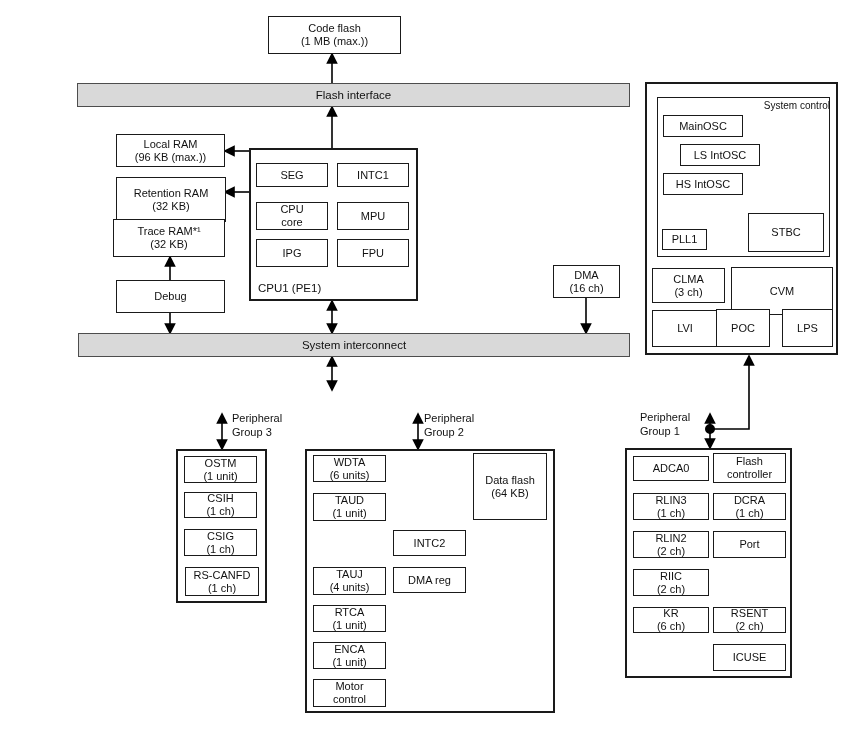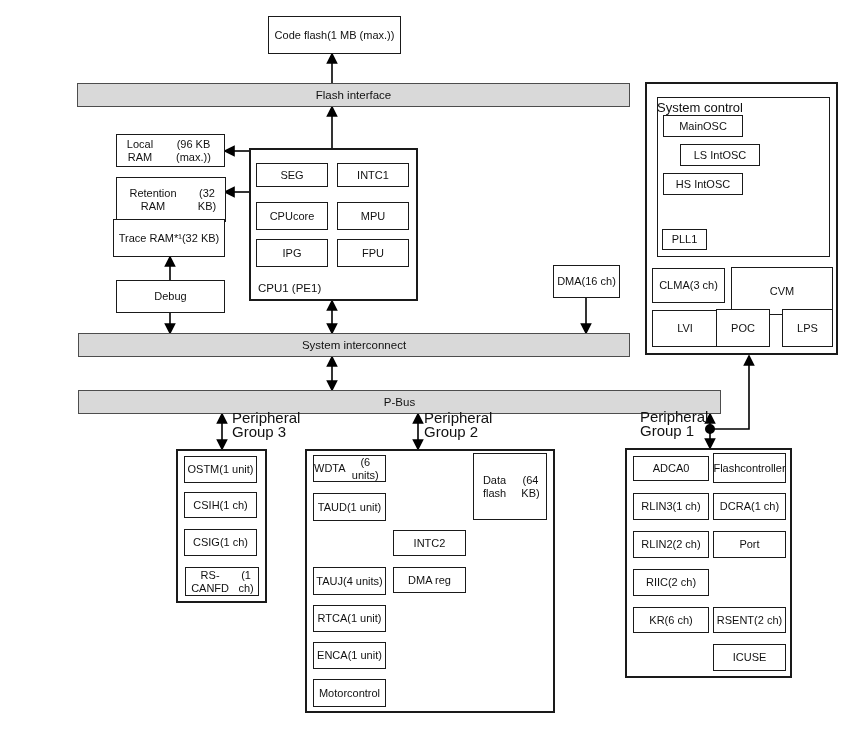--- a/index.html
+++ b/index.html
@@ -1,28 +1,28 @@
 <!DOCTYPE html>
 <html style="--bar-fill: #d9d9d9; --bar-border: #4d4d4d; --box-border: #1a1a1a; --line: #000000;"><head>
 <meta charset="utf-8">
 <style>
   html,body{margin:0;padding:0;background:#fff;}
   #canvas{position:relative;width:858px;height:733px;background:#fff;
           font-family:"Liberation Sans",sans-serif;color:#111;overflow:hidden;}
   .box{position:absolute;background:#fff;border:1px solid var(--box-border,#1a1a1a);
-       display:flex;align-items:center;justify-content:center;
+       display:flex;flex-direction:column;align-items:center;justify-content:center;
        text-align:center;font-size:11px;line-height:13px;box-sizing:border-box;}
   .outer{position:absolute;background:#fff;border:2px solid var(--box-border,#1a1a1a);
          box-sizing:border-box;}
   .bar{position:absolute;background:var(--bar-fill,#d9d9d9);
        border:1.4px solid var(--bar-border,#4d4d4d);display:flex;align-items:center;
        justify-content:center;font-size:11.5px;box-sizing:border-box;}
-  .lbl{position:absolute;font-size:15px;line-height:14px;text-align:left;}
+  .lbl{position:absolute;font-size:11px;line-height:14px;text-align:left;}
   .corner{position:absolute;font-size:11.5px;}
-  .sc-title{position:absolute;font-size:13px;text-align:left;}
+  .sc-title{position:absolute;font-size:10px;text-align:right;}
   #connectors{position:absolute;left:0;top:0;pointer-events:none;}
   #connectors g{stroke:var(--line,#000);fill:var(--line,#000);stroke-width:1.6;}
   #connectors .nf{fill:none !important;}
 </style>
 </head>
 <body style="background: rgb(255, 255, 255);">
 
 <div id="canvas">
 
   <svg id="connectors" width="858" height="733">
@@ -134,39 +134,39 @@
   <div class="corner" style="left:258px;top:282px">CPU1 (PE1)</div>
 
   <div class="box" style="left:553px;top:265px;width:67px;height:33px">
     <div>DMA</div>
     <div>(16 ch)</div>
   </div>
 
   <div class="bar" style="left:78px;top:333px;width:552px;height:24px">
     <span>System interconnect</span>
   </div>
-  <div class="bar" style="left:78px;top:390px;width:643px;height:24px">
-    <span>P-Bus</span>
-  </div>
 
   <div class="outer" style="left:645px;top:82px;width:193px;height:273px"></div>
   <div class="outer" style="left:657px;top:97px;width:173px;height:160px;border-width:1px"></div>
   <div class="sc-title" style="left:657px;top:100px;width:173px">System control</div>
   <div class="box" style="left:663px;top:115px;width:80px;height:22px">
     <div>MainOSC</div>
   </div>
   <div class="box" style="left:680px;top:144px;width:80px;height:22px">
     <div>LS IntOSC</div>
   </div>
   <div class="box" style="left:663px;top:173px;width:80px;height:22px">
     <div>HS IntOSC</div>
   </div>
   <div class="box" style="left:662px;top:229px;width:45px;height:21px">
     <div>PLL1</div>
   </div>
+  <div class="box" style="left:748px;top:213px;width:76px;height:39px">
+    <div>STBC</div>
+  </div>
   <div class="box" style="left:652px;top:268px;width:73px;height:35px">
     <div>CLMA</div>
     <div>(3 ch)</div>
   </div>
   <div class="box" style="left:731px;top:267px;width:102px;height:48px">
     <div>CVM</div>
   </div>
   <div class="box" style="left:652px;top:310px;width:66px;height:37px">
     <div>LVI</div>
   </div>

